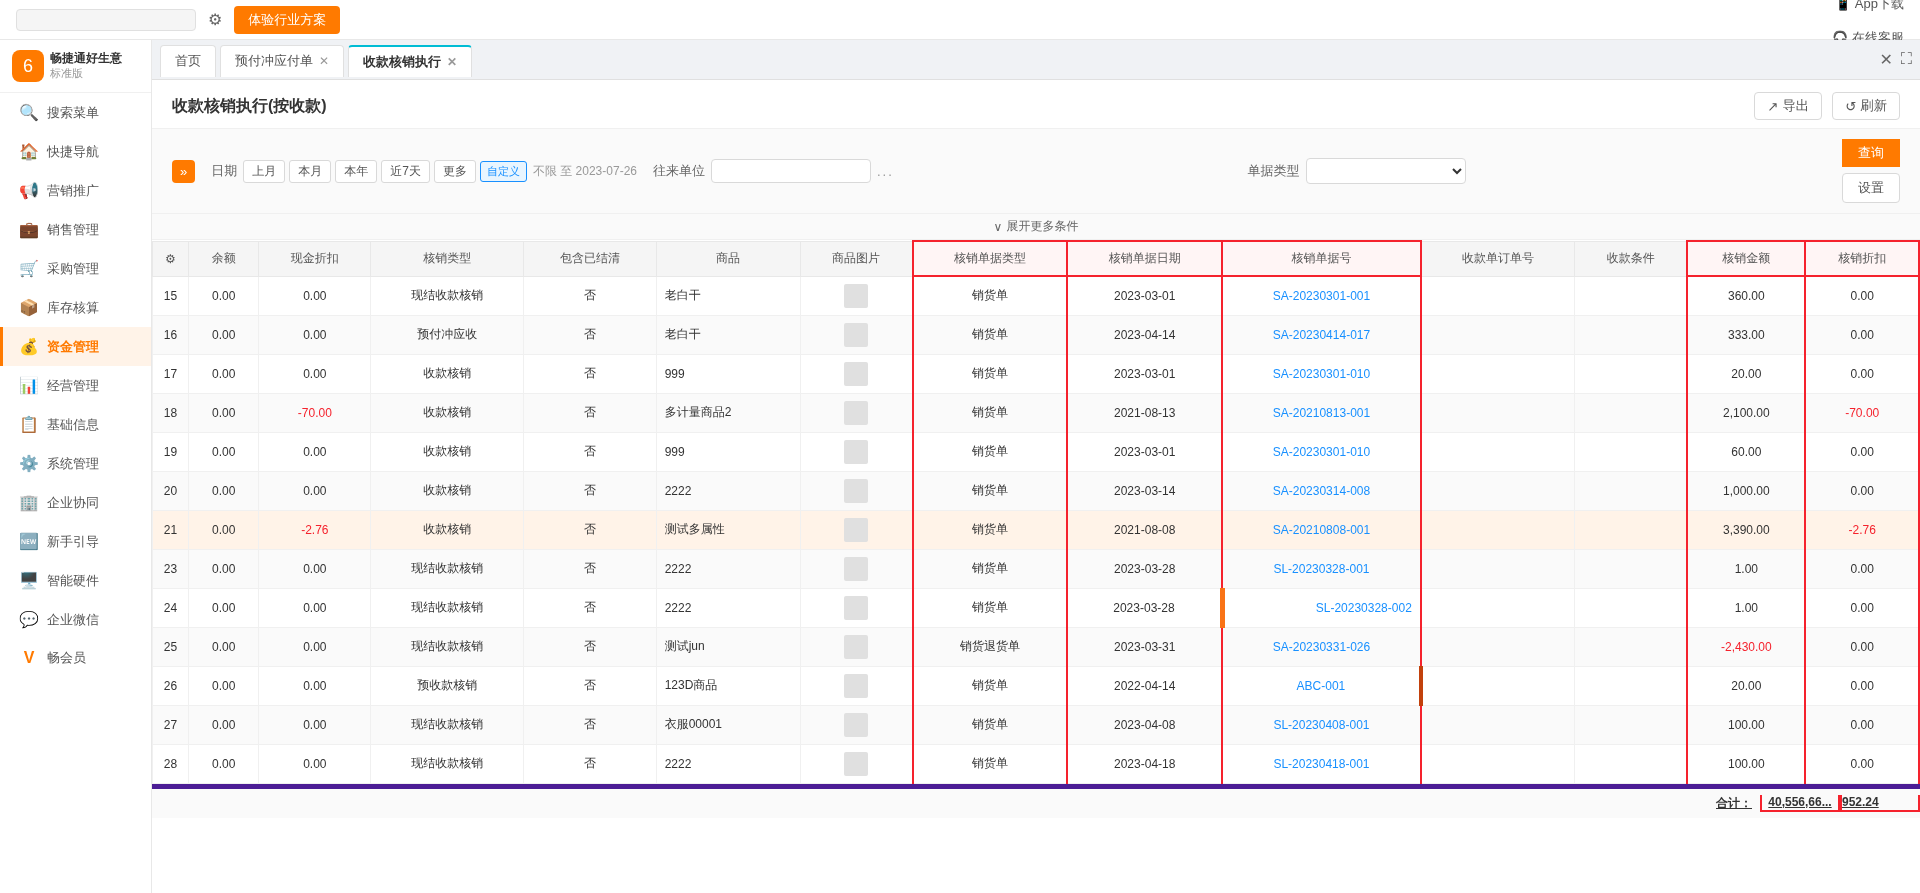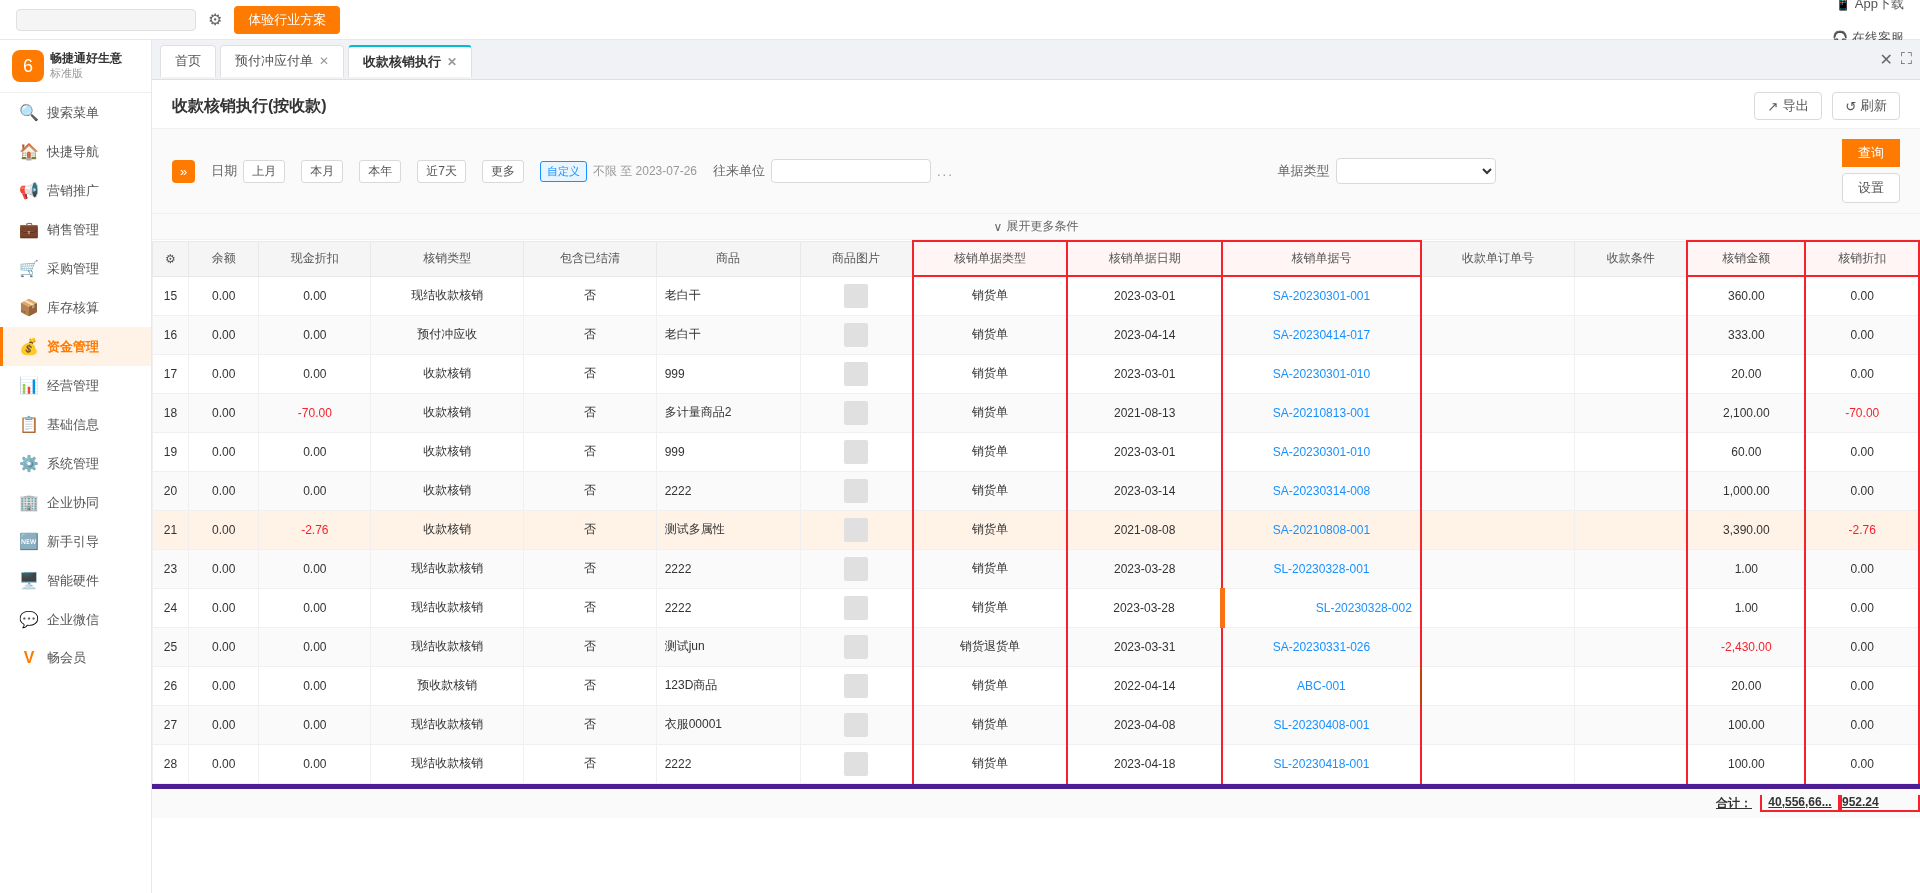--- a/index.html
+++ b/index.html
@@ -120,21 +120,21 @@
       background: #fafafa;
       border-bottom: 1px solid #f0f0f0;
       display: flex;
       align-items: center;
       gap: 16px;
       flex-wrap: wrap;
     }
     .filter-expand-btn { background: #ff7a00; color: #fff; border: none; border-radius: 4px; padding: 4px 8px; cursor: pointer; font-size: 13px; }
     .filter-group { display: flex; align-items: center; gap: 6px; }
     .filter-label { color: #666; font-size: 13px; }
-    .date-btns { display: flex; gap: 16px; align-items: center; }
+    .date-btns { display: flex; gap: 4px; align-items: center; }
     .date-btn { padding: 2px 8px; border: 1px solid #d9d9d9; border-radius: 3px; cursor: pointer; background: #fff; color: #555; font-size: 12px; }
     .date-range { color: #999; font-size: 12px; }
     .filter-input { border: 1px solid #d9d9d9; border-radius: 4px; padding: 4px 8px; width: 160px; color: #333; font-size: 12px; }
     .filter-dots { color: #999; letter-spacing: 2px; }
     .filter-select { border: 1px solid #d9d9d9; border-radius: 4px; padding: 4px 8px; width: 160px; color: #333; font-size: 12px; background: #fff; }
     .btn-query { background: #ff7a00; color: #fff; border: none; border-radius: 0; padding: 5px 16px; cursor: pointer; font-size: 13px; }
     .btn-settings { background: #fff; border: 1px solid #d9d9d9; border-radius: 4px; padding: 5px 12px; cursor: pointer; color: #555; font-size: 13px; }
 
     .expand-more-bar {
       display: flex;
@@ -530,21 +530,21 @@
               <tr>
       <td>26</td>
       <td>0.00</td>
       <td style="">0.00</td>
       <td>预收款核销</td>
       <td>否</td>
       <td style="text-align:left;padding-left:8px;">123D商品</td>
       <td><span style="display:inline-block;width:24px;height:24px;background:#e0e0e0;border-radius:2px;vertical-align:middle;"></span></td>
       <td style="border-left:2px solid #f5222d;border-right:2px solid #f5222d;">销货单</td>
       <td style="border-left:2px solid #f5222d;border-right:2px solid #f5222d;">2022-04-14</td>
-      <td style="border-left:2px solid #f5222d;border-right:2px solid #c2410c;"><a class="link-text">ABC-001</a></td>
+      <td style="border-left:2px solid #f5222d;border-right:4px solid #c2410c;"><a class="link-text">ABC-001</a></td>
       <td></td>
       <td></td>
       <td style="border-left:2px solid #f5222d;border-right:2px solid #f5222d;">20.00</td>
       <td style="border-left:2px solid #f5222d;border-right:2px solid #f5222d;">0.00</td>
     </tr>
               <tr>
       <td>27</td>
       <td>0.00</td>
       <td style="">0.00</td>
       <td>现结收款核销</td>

